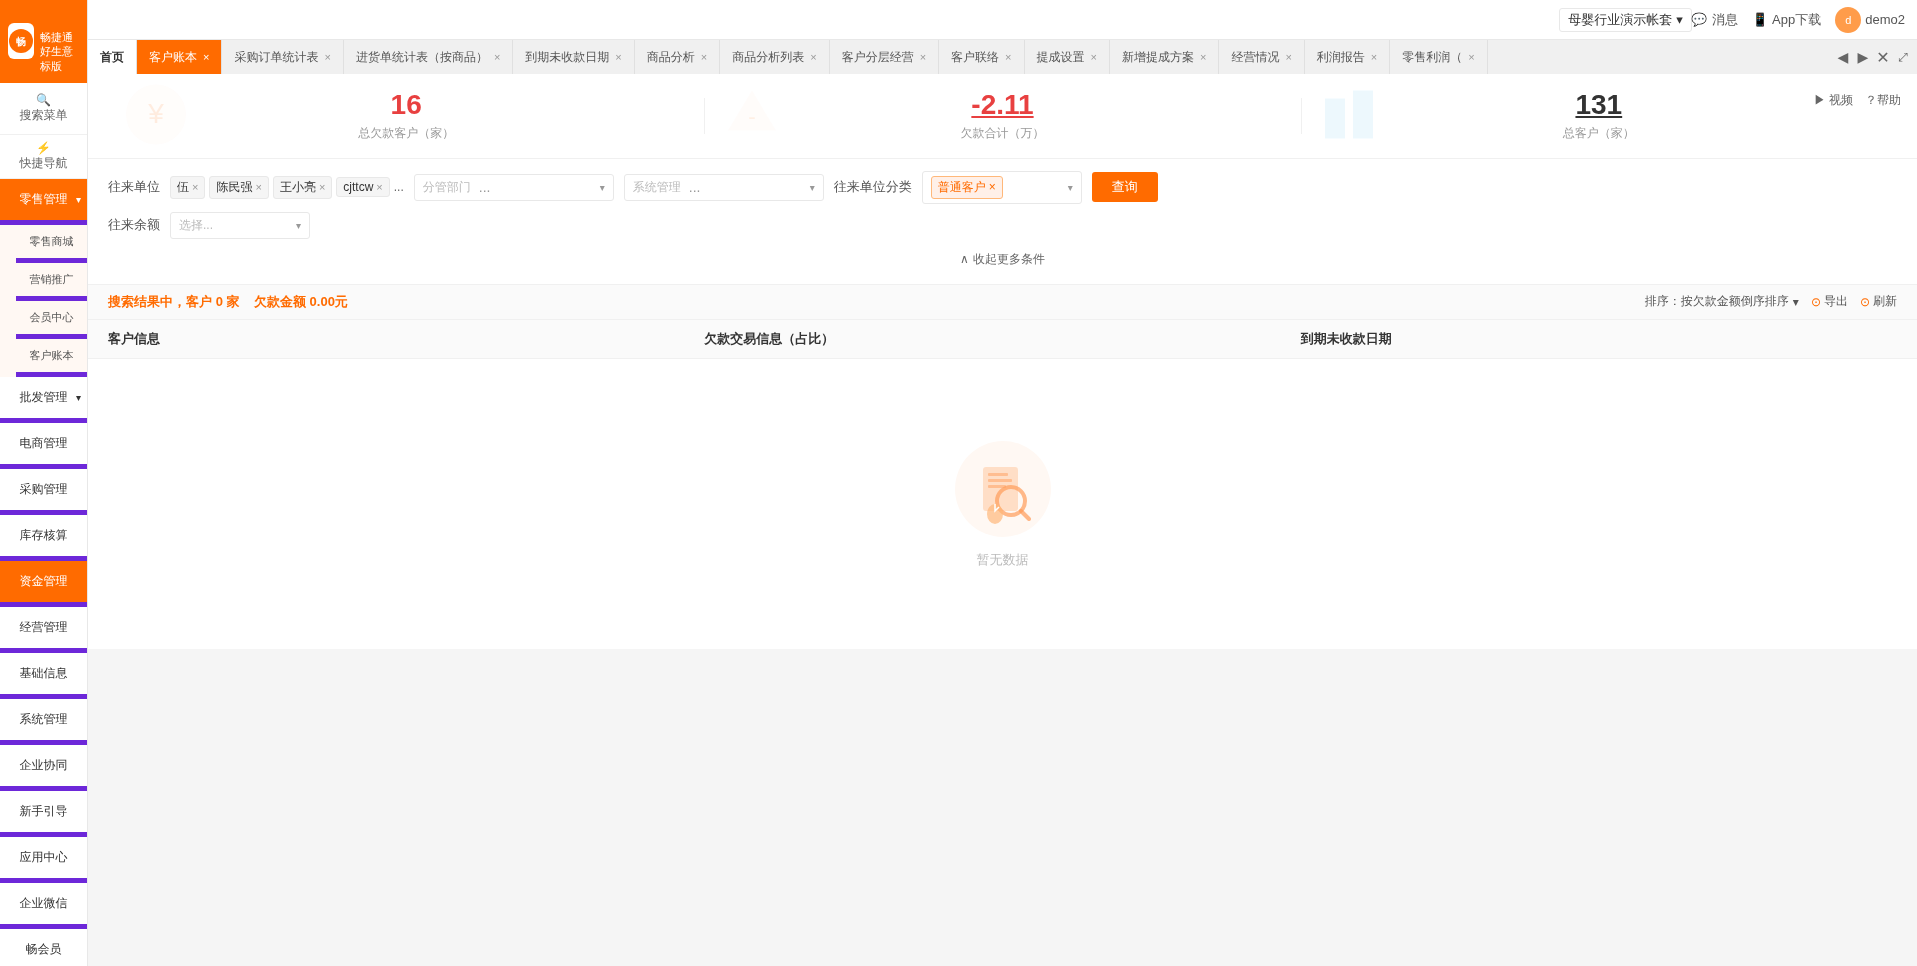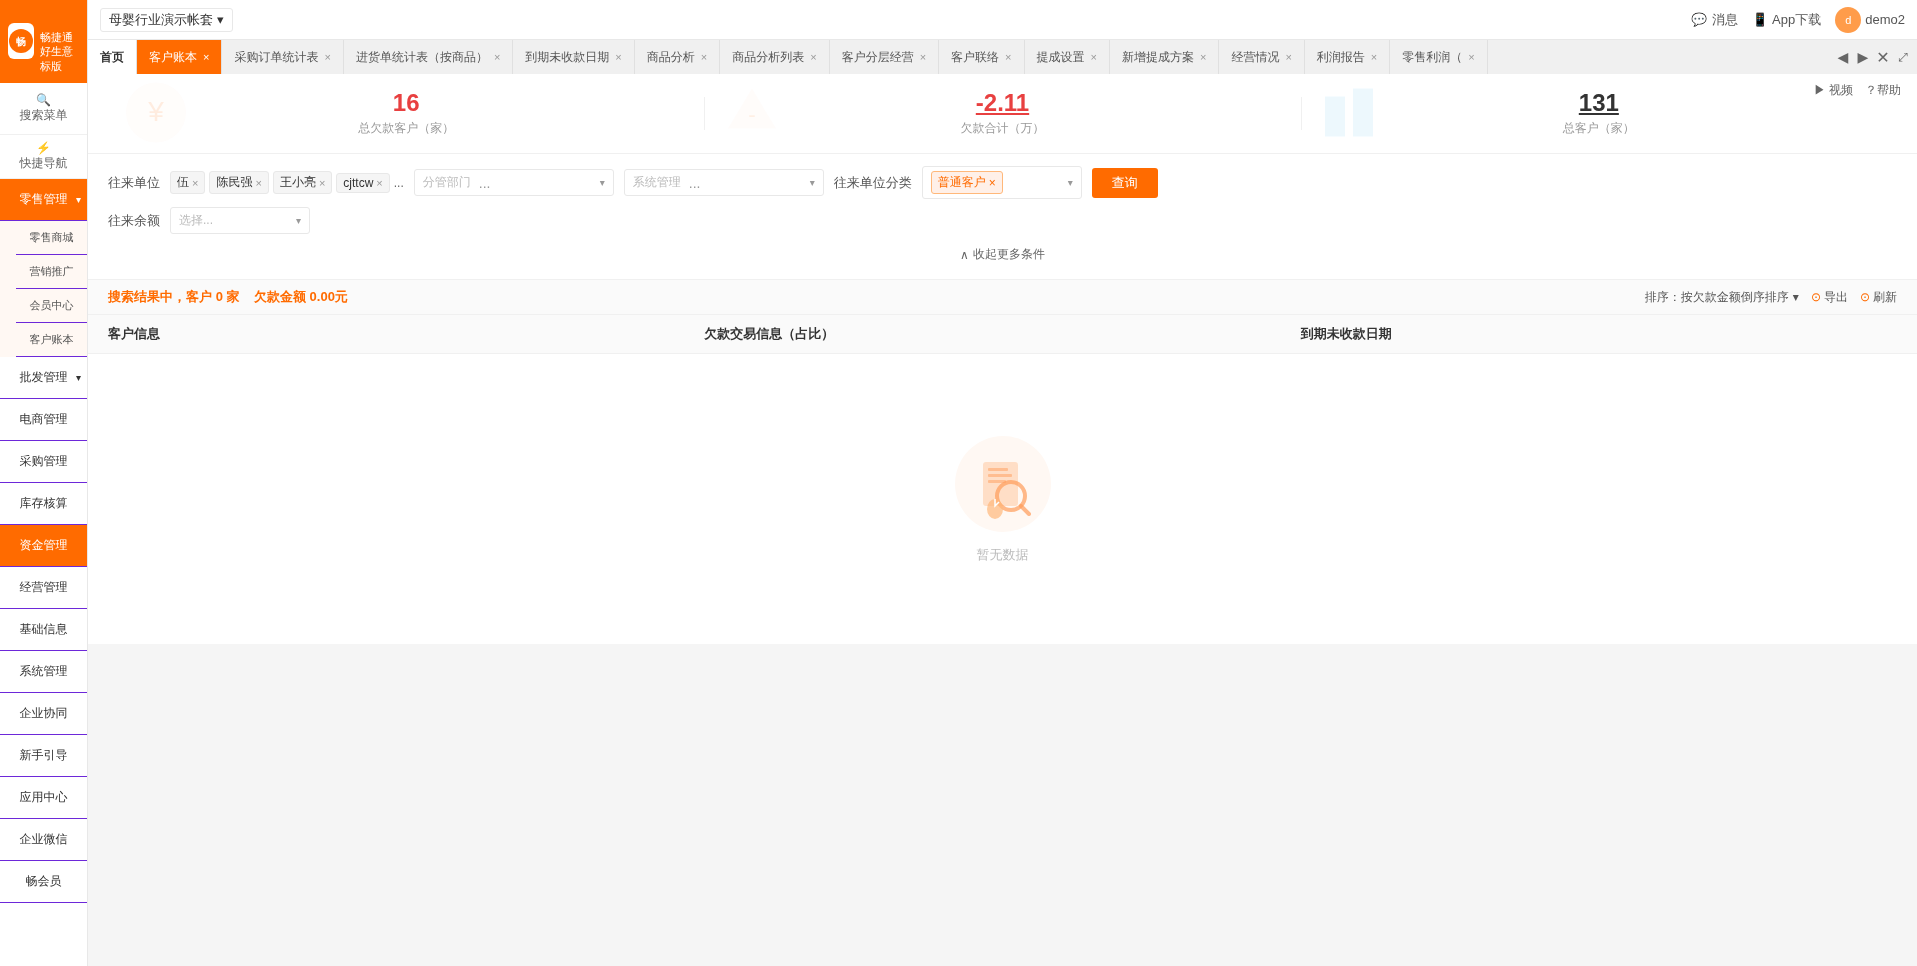--- a/index.html
+++ b/index.html
@@ -6,31 +6,31 @@
     body { font-family: 'Microsoft YaHei', Arial, sans-serif; font-size: 13px; background: #f5f5f5; display: flex; height: 100vh; overflow: hidden; }
 
     
     .sidebar { width: 88px; background: #fff; display: flex; flex-direction: column; border-right: 1px solid #e8e8e8; flex-shrink: 0; overflow-y: auto; }
     .sidebar-logo { background: #ff6b00; padding: 10px 8px; display: flex; align-items: center; gap: 6px; cursor: pointer; }
     .sidebar-logo-icon { width: 36px; height: 36px; background: #fff; border-radius: 6px; display: flex; align-items: center; justify-content: center; }
     .sidebar-logo-icon svg { width: 26px; height: 26px; }
     .sidebar-logo-text { color: #fff; font-size: 11px; line-height: 1.3; }
     .sidebar-search { padding: 10px 8px; cursor: pointer; text-align: center; font-size: 12px; color: #666; border-bottom: 1px solid #f0f0f0; }
     .sidebar-nav { padding: 6px 0; cursor: pointer; text-align: center; font-size: 12px; color: #666; border-bottom: 1px solid #f0f0f0; }
-    .sidebar-item { padding: 12px 4px; cursor: pointer; text-align: center; font-size: 12px; color: #333; border-bottom: 1px solid #6d28d9; position: relative; }
+    .sidebar-item { padding: 12px 4px; cursor: pointer; text-align: center; font-size: 12px; color: #333; border-bottom: 5px solid #6d28d9; position: relative; }
     .sidebar-item.active { background: #ff6b00; color: #fff; }
     .sidebar-item.has-arrow::after { content: '▾'; font-size: 10px; position: absolute; right: 6px; top: 50%; transform: translateY(-50%); }
     .sidebar-dropdown { background: #fff8f3; padding-left: 16px; }
     .sidebar-dropdown .sidebar-item { font-size: 11px; color: #555; padding: 9px 4px; }
 
     
     .main { flex: 1; display: flex; flex-direction: column; overflow: hidden; }
 
     
-    .topbar { background: #fff; border-bottom: 1px solid #e8e8e8; display: flex; align-items: center; justify-content: space-between; padding: 0 12px; height: 40px; flex-shrink: 0; }
+    .topbar { background: #fff; border-bottom: 1px solid #e8e8e8; display: flex; align-items: center; justify-content: flex-end; padding: 0 12px; height: 40px; flex-shrink: 0; }
     .topbar-left { display: flex; align-items: center; gap: 8px; }
     .topbar-selector { display: flex; align-items: center; gap: 4px; font-size: 13px; color: #333; cursor: pointer; border: 1px solid #e8e8e8; padding: 2px 8px; border-radius: 3px; }
     .topbar-right { display: flex; align-items: center; gap: 14px; font-size: 13px; color: #555; }
     .topbar-right-item { display: flex; align-items: center; gap: 4px; cursor: pointer; }
     .avatar { width: 26px; height: 26px; border-radius: 50%; background: #ff9c4a; display: flex; align-items: center; justify-content: center; color: #fff; font-size: 11px; }
 
     
     .tabbar { background: #f0f0f0; display: flex; align-items: center; height: 34px; overflow: hidden; flex-shrink: 0; }
     .tab { display: flex; align-items: center; gap: 4px; padding: 0 12px; height: 100%; font-size: 12px; color: #555; cursor: pointer; border-right: 1px solid #e0e0e0; white-space: nowrap; flex-shrink: 0; }
     .tab.active { background: #ff6b00; color: #fff; }
@@ -40,26 +40,26 @@
     .tab-arrows { display: flex; align-items: center; margin-left: auto; padding: 0 4px; }
     .tab-arrow { width: 20px; height: 34px; display: flex; align-items: center; justify-content: center; cursor: pointer; color: #666; font-size: 14px; }
 
     
     .content { flex: 1; overflow-y: auto; background: #f5f5f5; padding: 0; }
 
     
     .stats-bar { background: #fff; display: flex; align-items: center; padding: 16px 20px; gap: 0; border-bottom: 1px solid #f0f0f0; position: relative; }
     .stat-item { display: flex; flex-direction: column; align-items: center; flex: 1; position: relative; }
     .stat-item + .stat-item::before { content: ''; position: absolute; left: 0; top: 15%; height: 70%; width: 1px; background: #f0f0f0; }
-    .stat-number { font-size: 24px; font-weight: bold; color: #333; line-height: 1.1; }
+    .stat-number { font-size: 28px; font-weight: bold; color: #333; line-height: 1.1; }
     .stat-number.red { color: #e84040; }
     .stat-label { font-size: 12px; color: #999; margin-top: 4px; }
     .stat-bg-icon { position: absolute; left: 16px; top: 50%; transform: translateY(-50%); opacity: 0.12; }
     .stat-bg-icon svg { width: 64px; height: 64px; }
-    .stat-actions { position: absolute; right: 16px; top: 8px; display: flex; gap: 12px; font-size: 12px; color: #666; margin-left: 43px; }
+    .stat-actions { position: absolute; right: 16px; top: 18px; display: flex; gap: 12px; font-size: 12px; color: #666; margin-left: 43px; }
     .stat-actions span { display: flex; align-items: center; gap: 3px; cursor: pointer; }
 
     
     .filter-bar { background: #fff; padding: 12px 20px; border-bottom: 1px solid #f0f0f0; }
     .filter-row { display: flex; align-items: center; gap: 10px; margin-bottom: 8px; flex-wrap: wrap; }
     .filter-label { font-size: 13px; color: #555; white-space: nowrap; }
     .filter-tags { display: flex; align-items: center; gap: 4px; flex-wrap: wrap; }
     .filter-tag { background: #f5f5f5; border: 1px solid #e8e8e8; border-radius: 3px; padding: 2px 6px; font-size: 12px; color: #333; display: flex; align-items: center; gap: 3px; }
     .filter-tag-close { color: #999; cursor: pointer; font-size: 11px; }
     .filter-tag-more { color: #666; cursor: pointer; font-size: 12px; }

